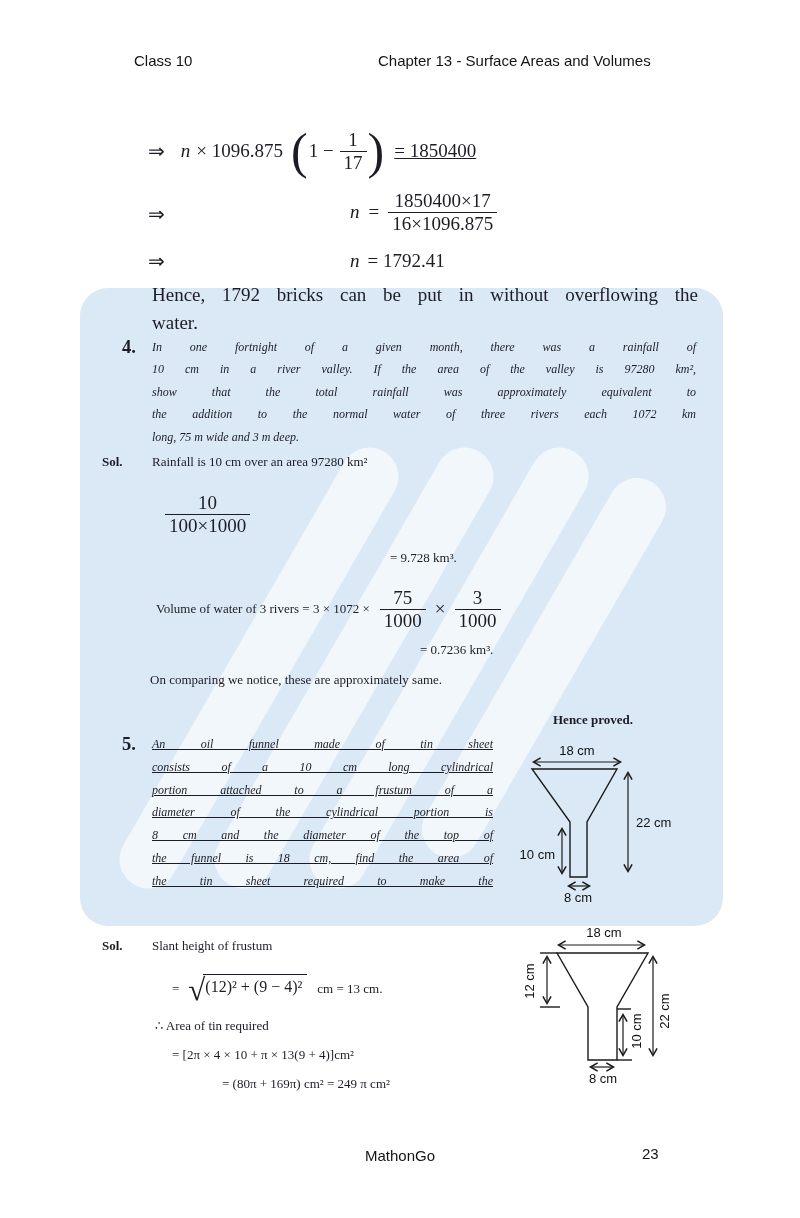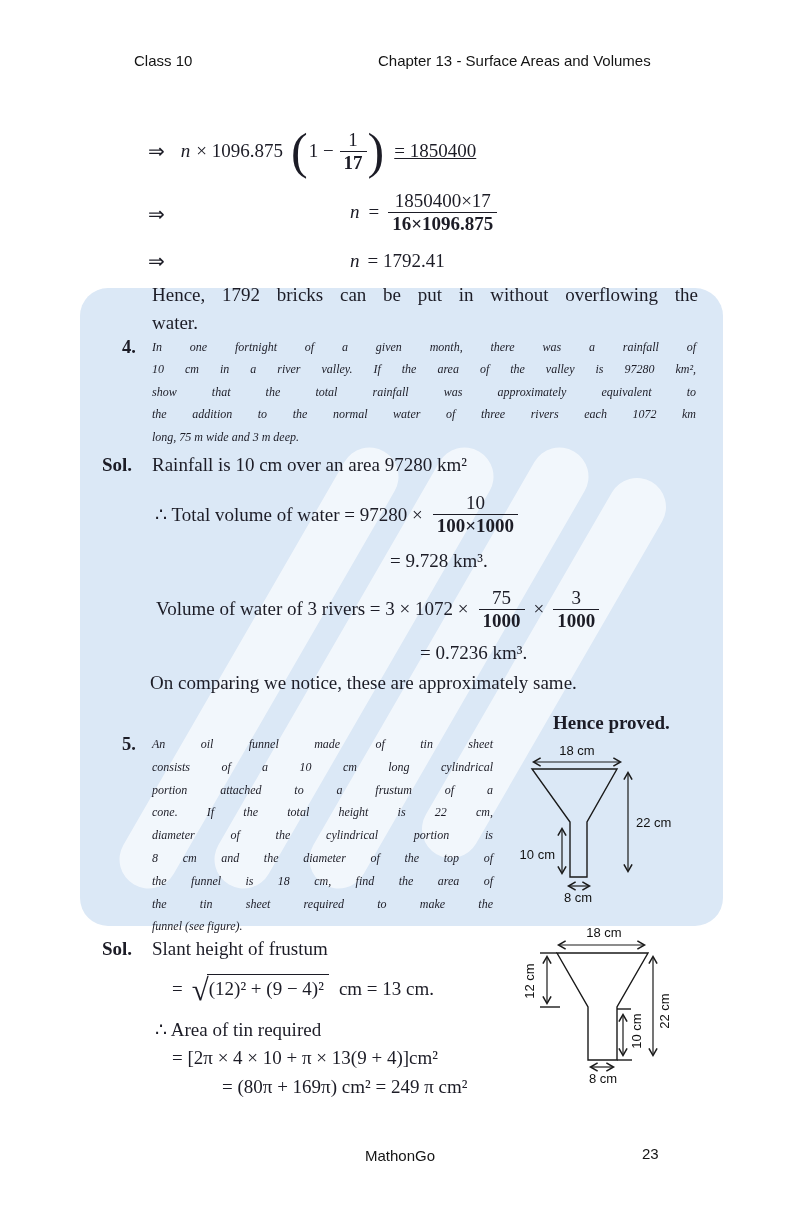--- a/index.html
+++ b/index.html
@@ -24,35 +24,35 @@
   .wm3 { left:340px; top:130px; height:500px; }
   .wm4 { left:435px; top:165px; height:430px; }
 
   .abs { position:absolute; }
   .hdr { font-size:15px; color:#141414; }
   .math { font-size:19px; display:flex; align-items:center; }
   .var { font-style:italic; }
   .imp { font-size:20px; }
   .bp { font-size:50px; font-weight:400; line-height:0; padding:0 1px; }
   .frac { display:inline-flex; flex-direction:column; align-items:center; line-height:1.15; font-size:19px; }
-  .frac .fden { border-top:1.5px solid #1c1c26;font-weight:bold; }
+  .frac .fden { border-top:1.5px solid #1c1c26; }
   .frac .fnum, .frac .fden { padding:0 4px; white-space:nowrap; }
 
   .jline { text-align:justify; text-align-last:justify; }
   .jlast { text-align:left; }
   .qtext { font-style:italic; font-size:12px; }
   .q4 .qline { width:544px; line-height:22.4px; }
-  .q5 .qline { width:341px; line-height:22.8px; }
+  .q5 .qline { width:341px; line-height:22.8px;text-decoration:underline; }
   .concl { font-size:19px; width:546px; line-height:28px; }
   .bold { font-weight:bold; }
-  .body19 { font-size:19px; white-space:nowrap; }
+  .body19 { font-size:13px; white-space:nowrap; }
 
   .sqrtwrap { display:inline-flex; align-items:flex-start; }
   .sqrtsym { font-size:31px; line-height:1; }
-  .radicand { border-top:1.6px solid #1c1c26; padding:3px 5px 0 2px; margin-left:-2px; font-size:19px; white-space:nowrap; }
+  .radicand { border-top:1.6px solid #1c1c26; padding:3px 5px 0 2px; margin-left:-2px; font-size:16px; white-space:nowrap; }
 
   svg text { font-family:"Liberation Sans", sans-serif; font-size:13px; fill:#111111; }
   .fig line, .fig path { stroke:#1a1a1a; fill:none; }
   .outline { stroke-width:1.4px; }
   .dim { stroke-width:1.2px; }
 </style>
 </head>
 <body>
 
 <div class="page">
@@ -108,21 +108,20 @@
     <div class="qline jline">10 cm in a river valley. If the area of the valley is 97280 km²,</div>
     <div class="qline jline">show that the total rainfall was approximately equivalent to</div>
     <div class="qline jline">the addition to the normal water of three rivers each 1072 km</div>
     <div class="qline jlast">long, 75 m wide and 3 m deep.</div>
   </div>
 
   <div class="abs bold body19" style="left:102px; top:454px;">Sol.</div>
   <div class="abs body19" style="left:152px; top:454px;">Rainfall is 10 cm over an area 97280 km²</div>
 
   <div class="abs math" style="left:155px; top:489px; height:50px;">
-    <span class="body19">∴ Total volume of water  =  97280  ×</span>
     <span class="frac" style="margin-left:10px;">
       <span class="fnum">10</span>
       <span class="fden">100×1000</span>
     </span>
   </div>
   <div class="abs body19" style="left:390px; top:550px;">= 9.728 km³.</div>
 
   <div class="abs math" style="left:156px; top:584px; height:50px;justify-content:flex-end;">
     <span class="body19">Volume of water of 3 rivers  =  3 × 1072 ×</span>
     <span class="frac" style="margin-left:10px;">
@@ -138,26 +137,24 @@
   <div class="abs body19" style="left:420px; top:642px;">= 0.7236 km³.</div>
 
   <div class="abs body19" style="left:150px; top:672px;">On comparing we notice, these are approximately same.</div>
   <div class="abs body19 bold" style="left:553px; top:700px;margin-top:12px;">Hence proved.</div>
 
   <div class="abs bold" style="left:122px; top:734px; font-size:18.5px;">5.</div>
   <div class="abs qtext q5" style="left:152px; top:733px;">
     <div class="qline jline">An oil funnel made of tin sheet</div>
     <div class="qline jline">consists of a 10 cm long cylindrical</div>
     <div class="qline jline">portion attached to a frustum of a</div>
-    <div class="qline jline">cone. If the total height is 22 cm,</div>
     <div class="qline jline">diameter of the cylindrical portion is</div>
     <div class="qline jline">8 cm and the diameter of the top of</div>
     <div class="qline jline">the funnel is 18 cm, find the area of</div>
     <div class="qline jline">the tin sheet required to make the</div>
-    <div class="qline jlast">funnel (see figure).</div>
   </div>
 
   <svg class="abs fig" style="left:505px; top:737px;" width="185" height="172" viewBox="0 0 185 172">
     <defs>
       <marker id="ah-f1" viewBox="0 0 10 10" refX="7.5" refY="5" markerWidth="8.5" markerHeight="8.5" orient="auto-start-reverse">
         <path d="M1,1 L8,5 L1,9" fill="none" stroke="#1a1a1a" stroke-width="1.5"></path>
       </marker>
     </defs>
     <path class="outline" d="M27,32 L112,32 L82,85 L82,140 L65,140 L65,85 Z"></path>
     <line class="dim" x1="29" y1="25" x2="115" y2="25" marker-start="url(#ah-f1)" marker-end="url(#ah-f1)"></line>

